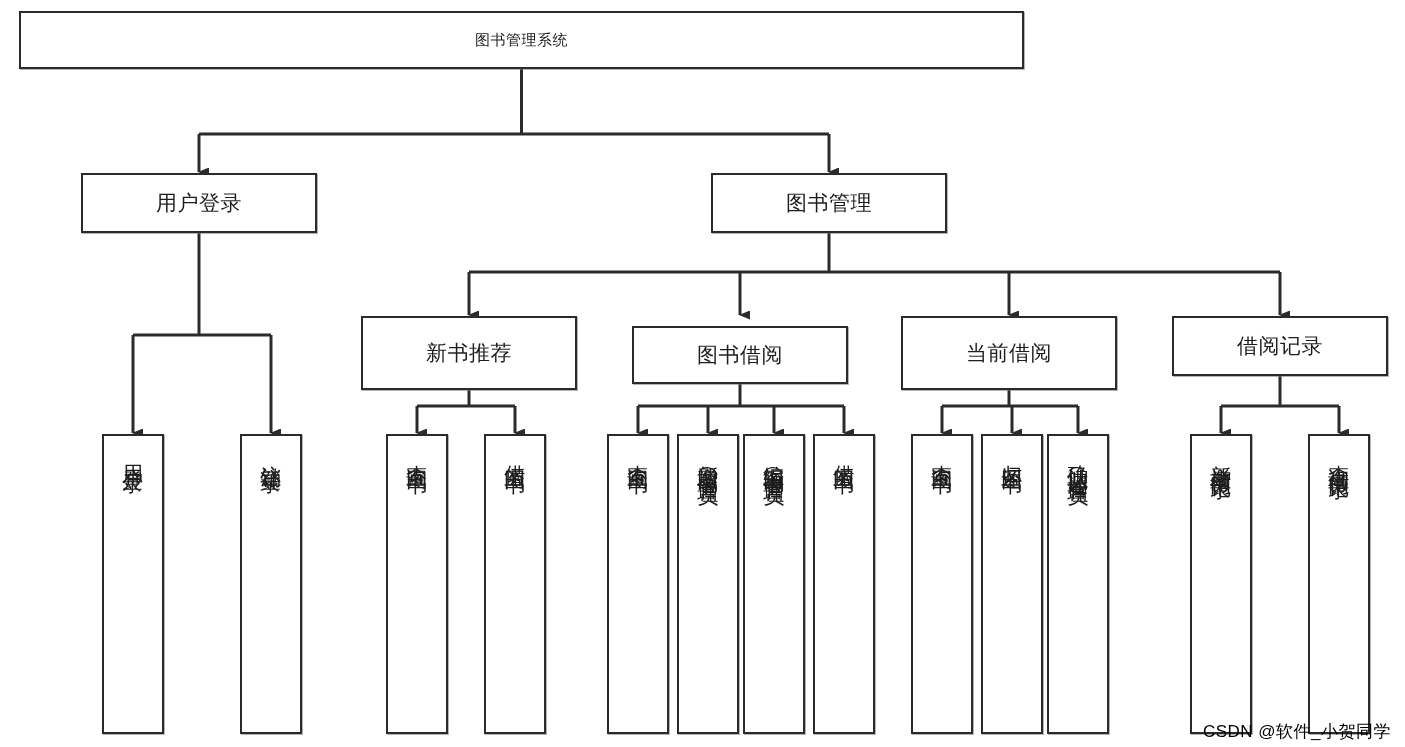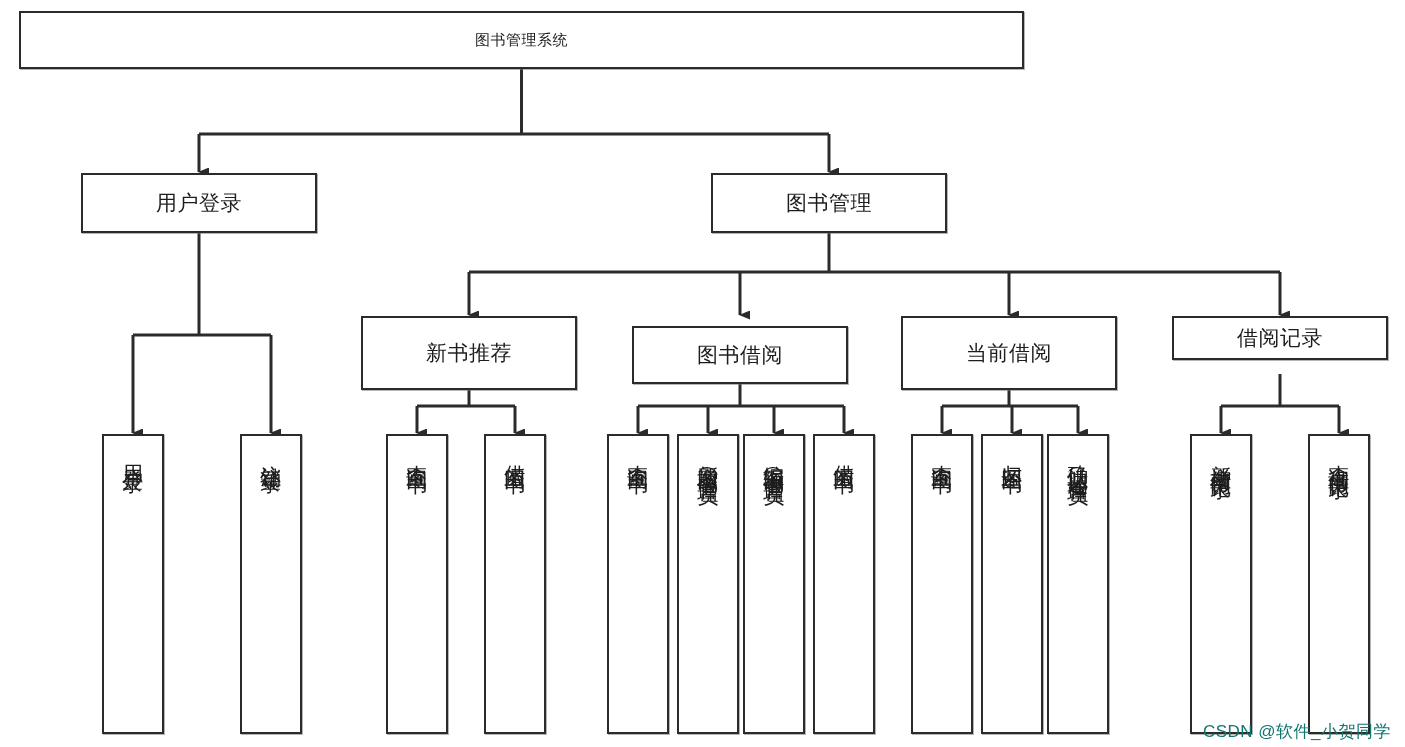--- a/index.html
+++ b/index.html
@@ -48,21 +48,21 @@
     pointer-events:none;
   }
   svg#connectors path, svg#connectors line{
     stroke:#2b2b2b;stroke-width:3;fill:none;
   }
   .watermark{
     position:absolute;
     right:14px;
     bottom:4px;
     font-size:17px;
-    color:#0f766e;
+    color:#000000;
     letter-spacing:.5px;
     white-space:nowrap;
     user-select:none;
   }
 </style>
 </head>
 <body>
 
 <div id="diagram-root">
   <svg id="connectors" viewBox="0 0 1405 747">
@@ -119,21 +119,21 @@
       </div>
       <div class="node-box" style="left: 361px; top: 316px; width: 216px; height: 74px;">
         <span class="node-label">新书推荐</span>
       </div>
       <div class="node-box" style="left: 632px; top: 316px; width: 216px; height: 58px; margin-top: 10px;">
         <span class="node-label">图书借阅</span>
       </div>
       <div class="node-box" style="left: 901px; top: 316px; width: 216px; height: 74px;">
         <span class="node-label">当前借阅</span>
       </div>
-      <div class="node-box" style="left: 1172px; top: 316px; width: 216px; height: 44px;">
+      <div class="node-box" style="left: 1172px; top: 316px; width: 216px; height: 60px;">
         <span class="node-label">借阅记录</span>
       </div>
       <div class="node-box vertical" style="left: 102px; top: 434px; width: 62px; height: 300px;">
         <span class="node-label">用户登录</span>
       </div>
       <div class="node-box vertical" style="left: 240px; top: 434px; width: 62px; height: 300px;">
         <span class="node-label">注销登录</span>
       </div>
       <div class="node-box vertical" style="left: 386px; top: 434px; width: 62px; height: 300px;">
         <span class="node-label">查询图书</span>

